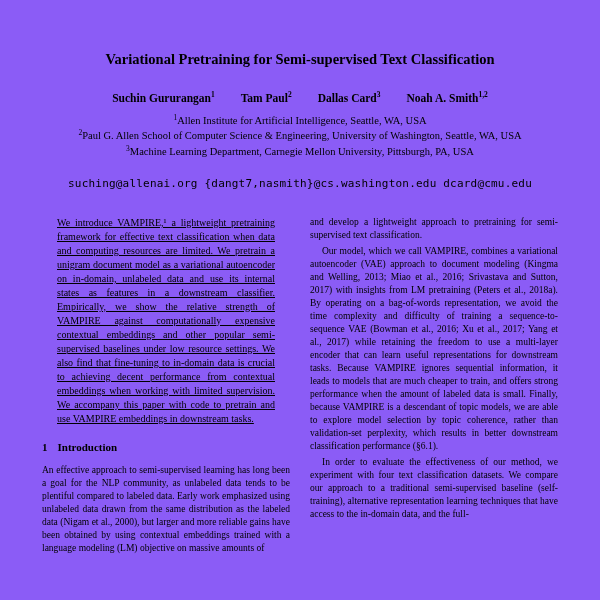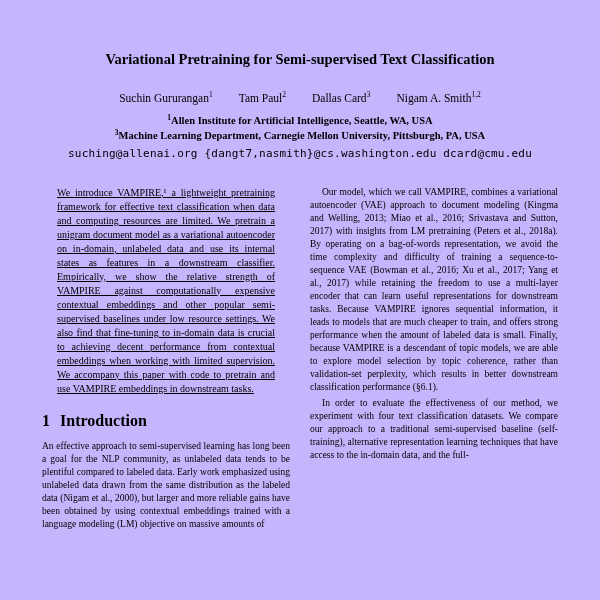--- a/index.html
+++ b/index.html
@@ -4,54 +4,53 @@
 <style>
   html, body {
     margin: 0;
     padding: 0;
     background: #ffffff;
   }
   .page {
     position: relative;
     width: 600px;
     height: 600px;
-    background: #c4b5fd;
+    background: #8b5cf6;
     color: #000000;
     font-family: "Liberation Serif", "DejaVu Serif", serif;
     overflow: hidden;
     box-sizing: border-box;
     padding: 50px 42px 0 42px;
   }
   .title {
     font-size: 14.5px;
     font-weight: bold;
     text-align: center;
     margin: 0 30px 24px 30px;
     line-height: 1.25;
   }
   .authors {
     display: flex;
     justify-content: center;
     gap: 26px;
-    font-weight: normal;
+    font-weight: bold;
     font-size: 11.5px;
     margin-bottom: 9px;
     white-space: nowrap;
   }
   .authors sup, .affil sup {
     font-size: 7.5px;
     line-height: 0;
   }
   .affils {
     text-align: center;
     font-size: 10.5px;
     line-height: 1.45;
-    margin-bottom: 3px;
+    margin-bottom: 18px;
     white-space: nowrap;
-    font-weight: bold;
   }
   .emails {
     text-align: center;
     font-family: "DejaVu Sans Mono", "Liberation Mono", monospace;
     font-size: 11px;
     letter-spacing: 0.2px;
     margin-bottom: 26px;
     white-space: nowrap;
   }
   .columns {
@@ -72,21 +71,21 @@
     margin: 2px 0 8px 0;
   }
   .abstract-text {
     margin: 0 15px 14px 15px;
     font-size: 10px;
     line-height: 1.4;
     text-decoration: underline;
   }
   .sec-heading {
     font-weight: bold;
-    font-size: 16px;
+    font-size: 11px;
     margin: 4px 0 9px 0;
     text-align: left;
   }
   .sec-heading .sec-num {
     margin-right: 10px;
   }
   p.para {
     margin: 0 0 3px 0;
   }
   p.para.indent {
@@ -97,40 +96,42 @@
 <body>
 
 <div class="page">
 
   <h1 class="title">Variational Pretraining for Semi-supervised Text Classification</h1>
 
   <div class="authors">
     <span class="author"><span>Suchin Gururangan</span><sup>1</sup></span>
     <span class="author"><span>Tam Paul</span><sup>2</sup></span>
     <span class="author"><span>Dallas Card</span><sup>3</sup></span>
-    <span class="author"><span>Nigam A. Smith</span><sup>1,2</sup></span>
+    <span class="author"><span>Noah A. Smith</span><sup>1,2</sup></span>
   </div>
 
   <div class="affils">
     <div class="affil"><sup>1</sup><span>Allen Institute for Artificial Intelligence, Seattle, WA, USA</span></div>
+    <div class="affil"><sup>2</sup><span>Paul G. Allen School of Computer Science &amp; Engineering, University of Washington, Seattle, WA, USA</span></div>
     <div class="affil"><sup>3</sup><span>Machine Learning Department, Carnegie Mellon University, Pittsburgh, PA, USA</span></div>
   </div>
 
   <div class="emails">suching@allenai.org {dangt7,nasmith}@cs.washington.edu dcard@cmu.edu</div>
 
   <div class="columns">
 
     <div class="col">
       <p class="abstract-text">We introduce VAMPIRE,¹ a lightweight pretraining framework for effective text classification when data and computing resources are limited. We pretrain a unigram document model as a variational autoencoder on in-domain, unlabeled data and use its internal states as features in a downstream classifier. Empirically, we show the relative strength of VAMPIRE against computationally expensive contextual embeddings and other popular semi-supervised baselines under low resource settings. We also find that fine-tuning to in-domain data is crucial to achieving decent performance from contextual embeddings when working with limited supervision. We accompany this paper with code to pretrain and use VAMPIRE embeddings in downstream tasks.</p>
       <div class="sec-heading">
         <span class="sec-num">1</span><span>Introduction</span>
       </div>
       <p class="para">An effective approach to semi-supervised learning has long been a goal for the NLP community, as unlabeled data tends to be plentiful compared to labeled data. Early work emphasized using unlabeled data drawn from the same distribution as the labeled data (Nigam et al., 2000), but larger and more reliable gains have been obtained by using contextual embeddings trained with a language modeling (LM) objective on massive amounts of</p>
     </div>
 
     <div class="col">
+      <p class="para">and develop a lightweight approach to pretraining for semi-supervised text classification.</p>
       <p class="para indent">Our model, which we call VAMPIRE, combines a variational autoencoder (VAE) approach to document modeling (Kingma and Welling, 2013; Miao et al., 2016; Srivastava and Sutton, 2017) with insights from LM pretraining (Peters et al., 2018a). By operating on a bag-of-words representation, we avoid the time complexity and difficulty of training a sequence-to-sequence VAE (Bowman et al., 2016; Xu et al., 2017; Yang et al., 2017) while retaining the freedom to use a multi-layer encoder that can learn useful representations for downstream tasks. Because VAMPIRE ignores sequential information, it leads to models that are much cheaper to train, and offers strong performance when the amount of labeled data is small. Finally, because VAMPIRE is a descendant of topic models, we are able to explore model selection by topic coherence, rather than validation-set perplexity, which results in better downstream classification performance (§6.1).</p>
       <p class="para indent">In order to evaluate the effectiveness of our method, we experiment with four text classification datasets. We compare our approach to a traditional semi-supervised baseline (self-training), alternative representation learning techniques that have access to the in-domain data, and the full-</p>
     </div>
 
   </div>
 
 </div>
 
 </body></html>

